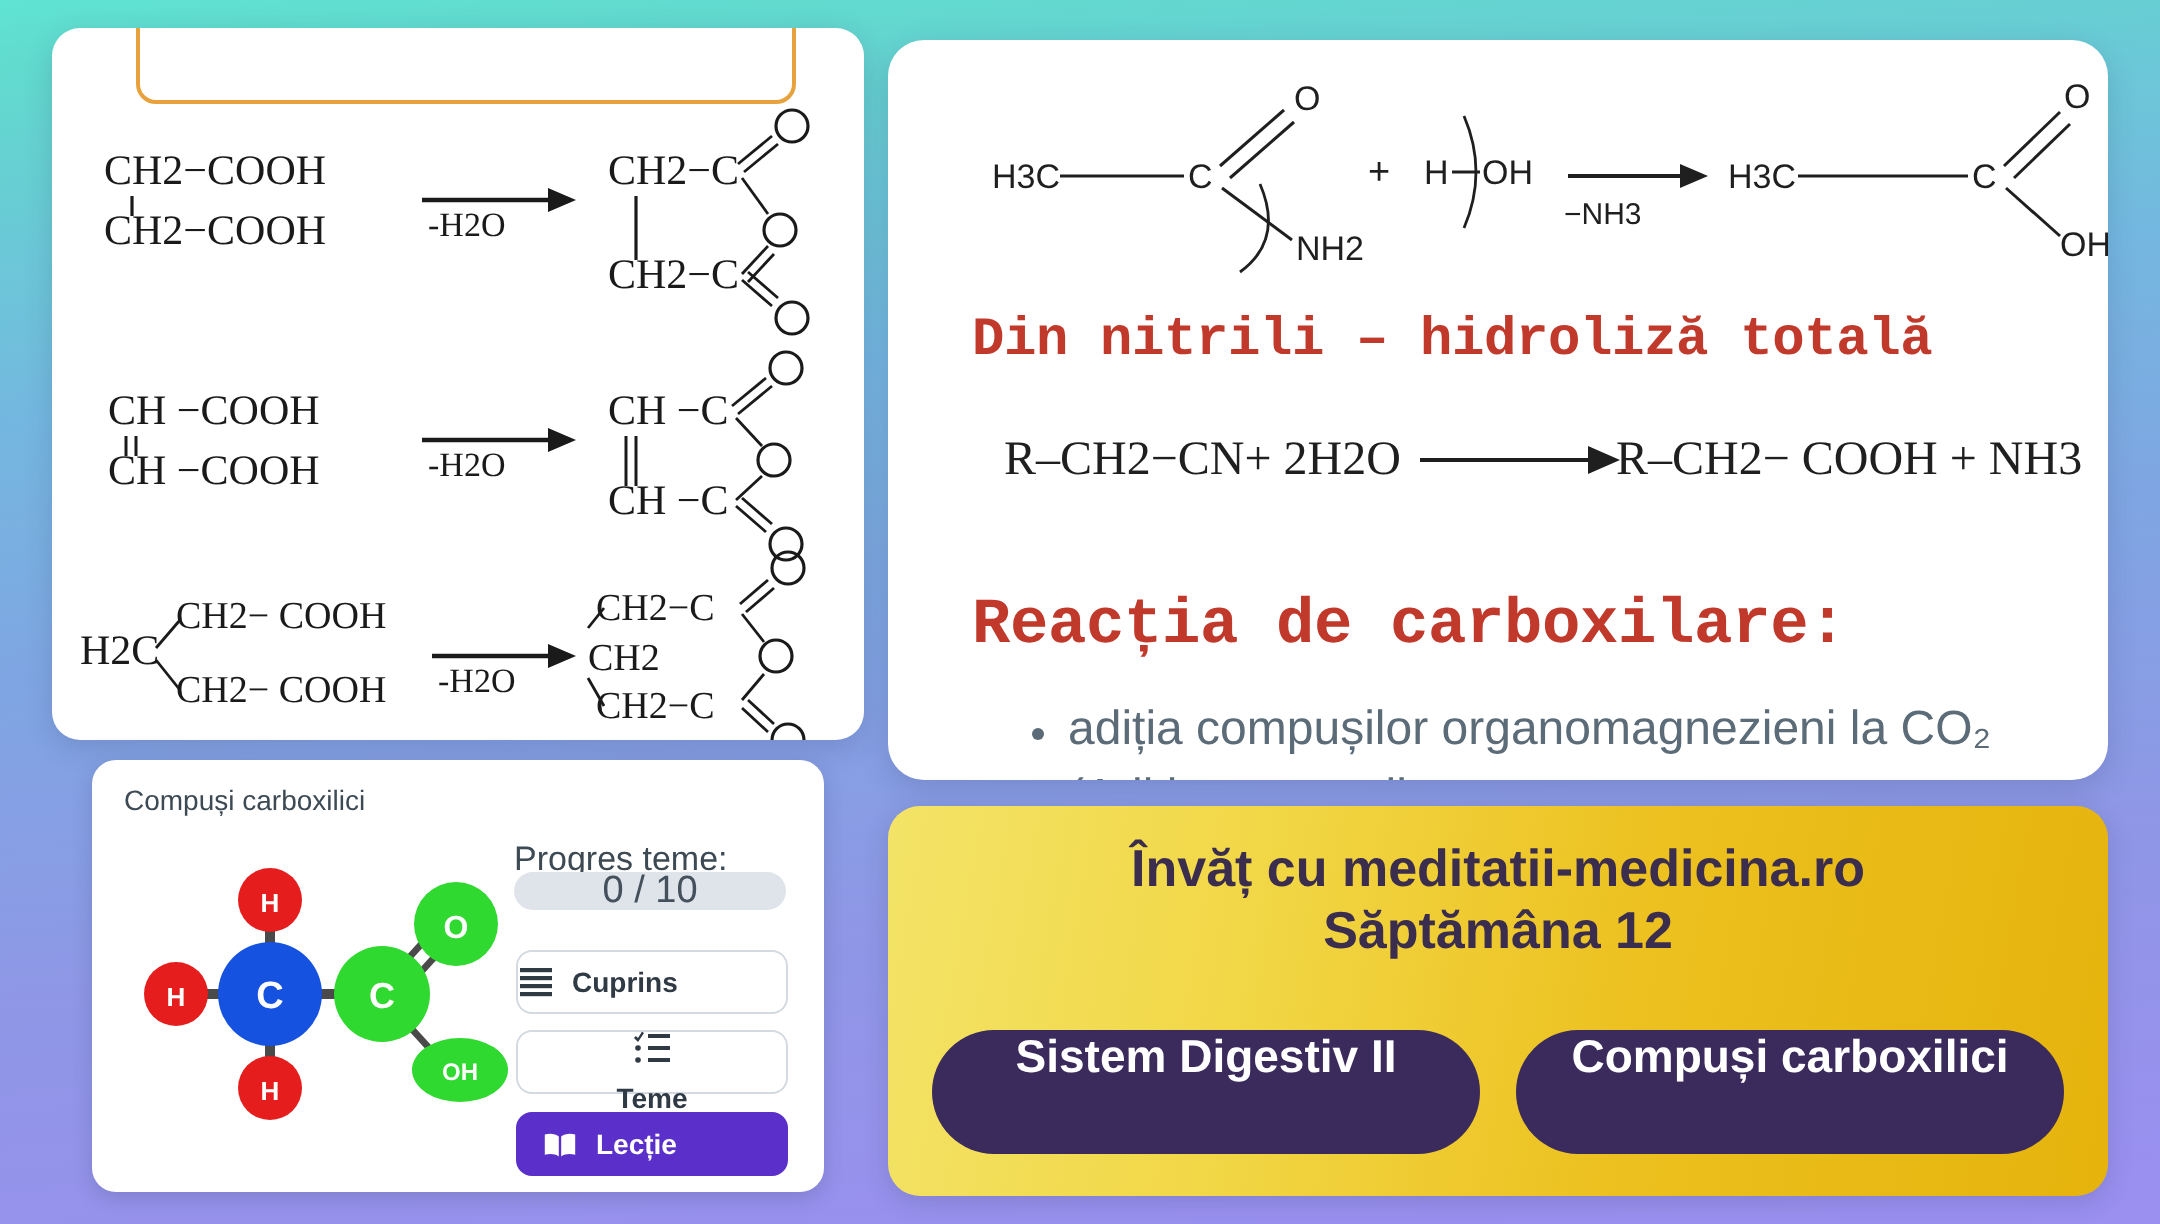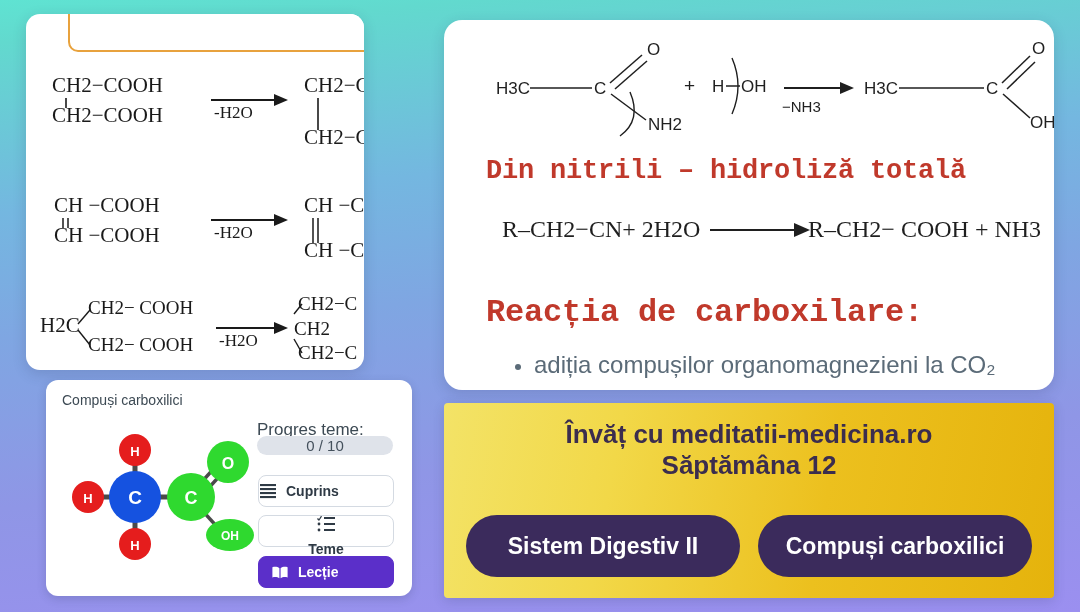--- a/index.html
+++ b/index.html
@@ -18,21 +18,21 @@
   
   .card {
     position: absolute;
     background: #ffffff;
     border-radius: 16px;
     box-shadow: 0 4px 14px rgba(40,50,90,0.18);
   }
 
   
   #card-anhydrides {
-    left: 26px; top: 14px; width: 338px; height: 356px;
+    left: 26px; top: 14px; width: 406px; height: 356px;
     border-radius: 14px;
     overflow: hidden;
   }
   #orange-box {
     position: absolute;
     left: 42px; top: -34px; width: 330px; height: 72px;
     border: 2px solid #e8a23d;
     border-radius: 10px;
     background: #fff;
   }
@@ -74,53 +74,53 @@
   #molecule { position: absolute; left: 14px; top: 42px; width: 196px; height: 150px; }
   #progress-label {
     position: absolute; left: 257px; top: 420px;
     font-size: 17px; color: #3d4a54;
   }
   #progress-bar {
     position: absolute; left: 257px; top: 436px; width: 136px; height: 19px;
     background: #dfe3ea; border-radius: 10px;
     display: flex; align-items: center; justify-content: center;
   }
-  #progress-value { font-size: 15px; color: #44505c; }
+  #progress-value { font-size: 19px; color: #44505c; }
 
   .lbtn {
     position: absolute; left: 258px; width: 136px; height: 32px;
     border-radius: 8px;
     display: flex; align-items: center; justify-content: flex-start; gap: 9px;
     font-size: 14px; font-weight: bold;
   }
   .lbtn.outline { background: #fff; border: 1px solid #d4dae2; color: #2f3a45; }
   .lbtn.filled  { background: #5b2fc9; border: 1px solid #5b2fc9; color: #fff; }
   #btn-cuprins { top: 475px; }
   #btn-teme    { top: 515px; flex-direction: column; }
   #btn-lectie  { top: 556px; padding-left: 12px; }
   .licon { display: inline-flex; width: 18px; height: 16px; }
 
   
   #card-promo {
     position: absolute;
     left: 444px; top: 403px; width: 610px; height: 195px;
-    border-radius: 4px;
+    border-radius: 16px;
     background: linear-gradient(100deg, #f3e367 0%, #f2d848 28%, #ecc01e 62%, #e5b30c 100%);
     box-shadow: 0 3px 12px rgba(40,50,90,0.18);
     overflow: hidden;
   }
   #promo-heading {
     position: absolute; left: 0; right: 0; top: 16px;
     text-align: center;
     color: #3b2d4e; font-weight: bold; font-size: 26px; line-height: 1.2;
   }
   .pill {
     position: absolute; top: 112px; height: 62px;
     background: #3b2b5c; border-radius: 34px;
-    display: flex; align-items: center; justify-content: center;
+    display: flex; justify-content: center;
     color: #ffffff; font-size: 23px; font-weight: bold;
   }
   #pill-left  { left: 22px;  width: 274px; }
   #pill-right { left: 314px; width: 274px; }
 </style>
 </head>
 <body>
 
 <div id="stage">
 

